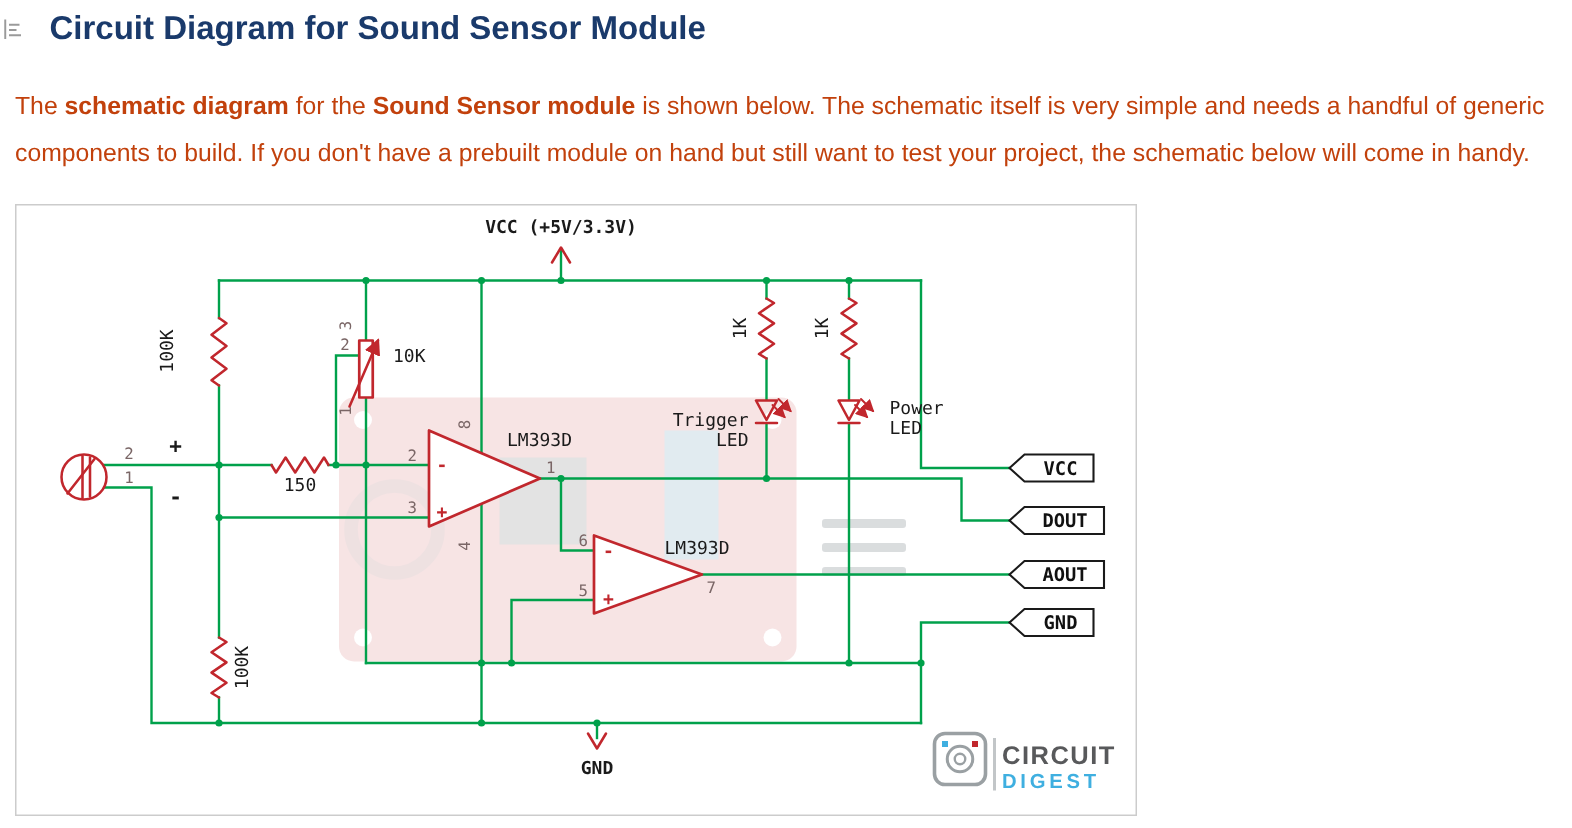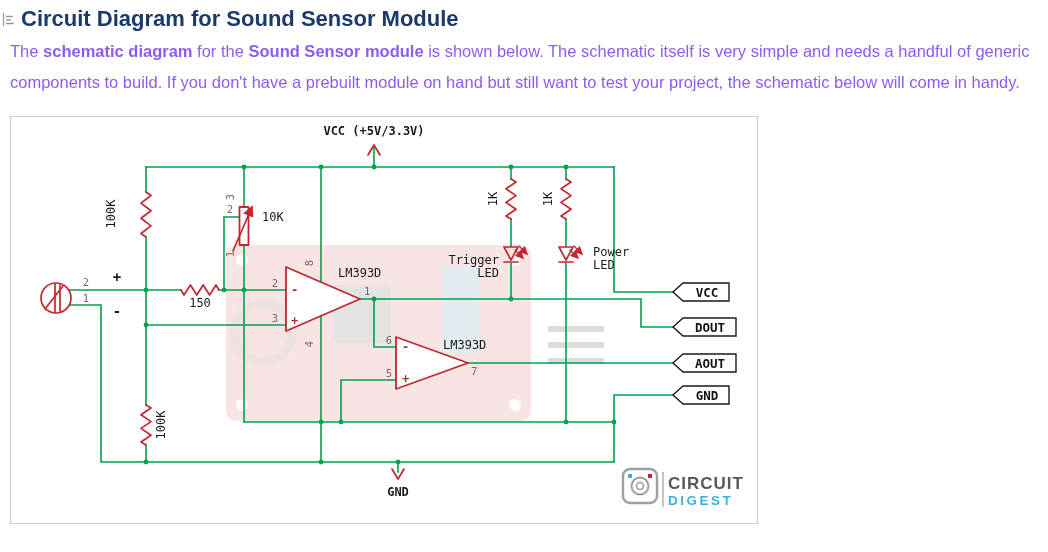--- a/index.html
+++ b/index.html
@@ -1,19 +1,19 @@
 <!DOCTYPE html>
 <html><head>
 <meta charset="utf-8">
 <style>
   html,body{margin:0;padding:0;background:#fff;}
   body{width:1048px;height:552px;overflow:hidden;font-family:"Liberation Sans",sans-serif;}
   .page{padding:4px 10px 0 10px;}
-  h1.title{display:flex;align-items:center;gap:6px;margin:2px 0 4px -8px;font-size:22px;font-weight:700;color:#1A3A6B;}
-  .intro{margin:0 0 18px 0;font-size:16.5px;line-height:31px;color:#8b5cf6;max-width:1030px;}
+  h1.title{display:flex;align-items:center;gap:18px;margin:2px 0 24px -8px;font-size:22px;font-weight:700;color:#1A3A6B;}
+  .intro{margin:0 0 18px 0;font-size:16.5px;line-height:31px;color:#c2410c;max-width:1030px;}
   .intro strong{font-weight:700;}
   figure.schematic{margin:0;border:1px solid #cccccc;width:748px;height:408px;box-sizing:border-box;background:#fff;}
   svg{display:block;}
   .w{stroke:#00A14B;stroke-width:1.6;fill:none;stroke-linecap:square;}
   .c{stroke:#C1272D;stroke-width:1.7;fill:none;stroke-linejoin:round;stroke-linecap:round;}
   .cf{fill:#ffffff;stroke:#C1272D;stroke-width:1.8;stroke-linejoin:round;}
   .dot{fill:#00A14B;}
   .lbl{font-family:"DejaVu Sans Mono",monospace;font-size:12px;fill:#1a1a1a;}
   .lblb{font-weight:700;}
   .pin{font-family:"DejaVu Sans Mono",monospace;font-size:10.5px;fill:#7a6666;}

